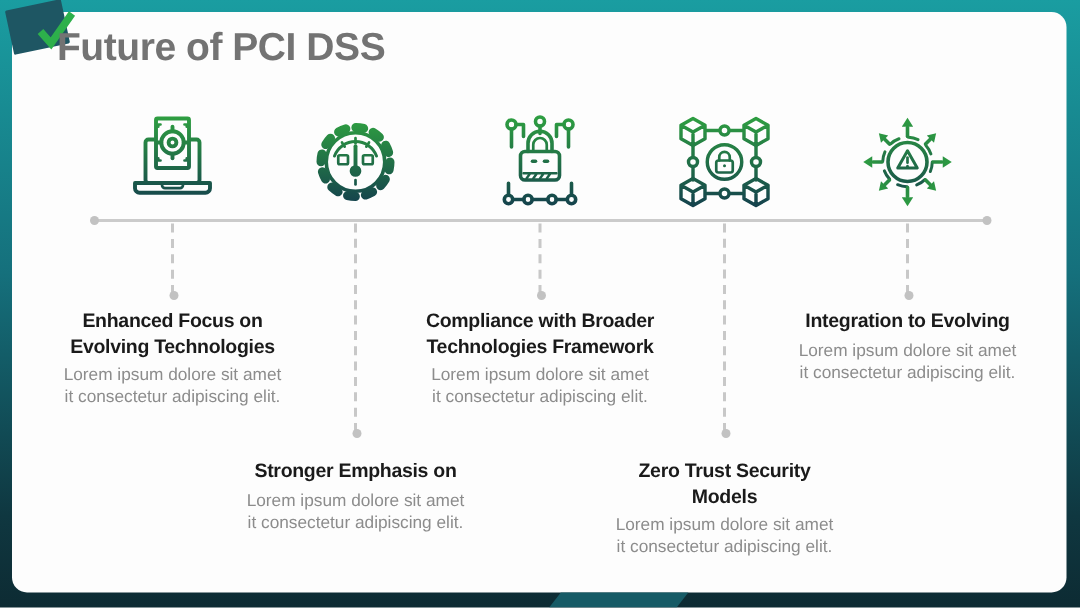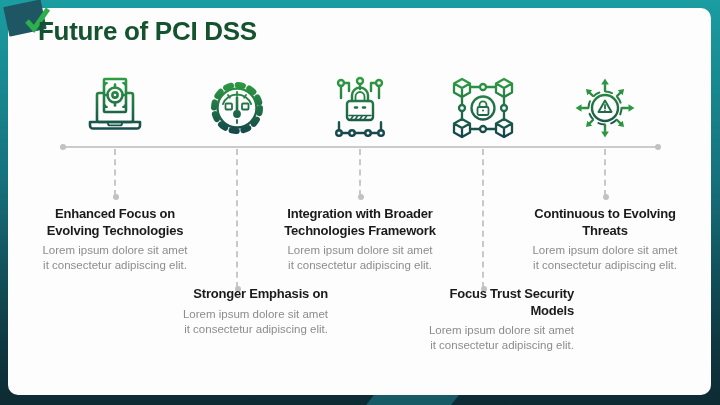--- a/index.html
+++ b/index.html
@@ -16,21 +16,21 @@
     position:absolute;left:370px;bottom:0;width:85px;height:10px;
     background:#17606B;transform:skewX(-38deg);opacity:.9;
   }
   .corner-shape{
     position:absolute;left:6px;top:3px;width:38px;height:30px;
     background:#1E5663;transform:rotate(-12deg);border-radius:1px;
   }
   .check{position:absolute;left:24px;top:6px;width:28px;height:28px;}
   .page-title{
     position:absolute;left:38px;top:16px;
-    font-size:26px;font-weight:700;color:#14532d;letter-spacing:-0.3px;
+    font-size:26px;font-weight:700;color:#737373;letter-spacing:-0.3px;
   }
   .tl-line{
     position:absolute;left:63px;top:146px;width:595px;height:2px;background:#CBCBCB;
   }
   .tl-dot{position:absolute;width:6px;height:6px;border-radius:50%;background:#C2C2C2;top:-2px;}
   .tl-dot.start{left:-3px;}
   .tl-dot.end{right:-3px;}
   .icon-box{position:absolute;top:74px;width:68px;height:68px;}
   .icon-box svg{width:68px;height:68px;display:block;}
   .connector{position:absolute;top:149px;width:0;border-left:2px dashed #C8C8C8;}
@@ -42,21 +42,21 @@
   .tblock{position:absolute;width:182px;text-align:center;}
   .tblock .hd{
     font-size:13px;font-weight:700;color:#1A1A1A;line-height:1.28;letter-spacing:-0.2px;
   }
   .tblock .hd span{display:block;}
   .tblock .bd{
     margin-top:4px;font-size:11.5px;color:#8C8C8C;line-height:1.32;
   }
   .tblock .bd span{display:block;}
   .row1{top:206px;}
-  .row2{top:286px;text-align:right;}
+  .row2{top:306px;}
 </style>
 </head>
 <body>
 
 <div class="panel"></div>
 <div class="bottom-accent"></div>
 <div class="corner-shape"></div>
 
 <svg class="check" viewBox="0 0 28 28">
   <polyline points="3,15 10,23 24,3" fill="none" stroke="#2DB04B" stroke-width="5"></polyline>
@@ -248,52 +248,51 @@
     <span>Evolving Technologies</span>
   </div>
   <div class="bd">
     <span>Lorem ipsum dolore sit amet</span>
     <span>it consectetur adipiscing elit.</span>
   </div>
 </div>
 
 <div class="tblock row1" style="left:269px">
   <div class="hd">
-    <span>Integration with Broader</span>
+    <span>Compliance with Broader</span>
     <span>Technologies Framework</span>
   </div>
   <div class="bd">
     <span>Lorem ipsum dolore sit amet</span>
     <span>it consectetur adipiscing elit.</span>
   </div>
 </div>
 
 <div class="tblock row1" style="left:514px">
   <div class="hd">
-    <span>Continuous to Evolving</span>
-    <span>Threats</span>
+    <span>Integration to Evolving</span>
   </div>
   <div class="bd">
     <span>Lorem ipsum dolore sit amet</span>
     <span>it consectetur adipiscing elit.</span>
   </div>
 </div>
 
 <div class="tblock row2" style="left:146px">
   <div class="hd">
     <span>Stronger Emphasis on</span>
   </div>
   <div class="bd">
     <span>Lorem ipsum dolore sit amet</span>
     <span>it consectetur adipiscing elit.</span>
   </div>
 </div>
 
 <div class="tblock row2" style="left:392px">
   <div class="hd">
-    <span>Focus Trust Security</span>
+    <span>Zero Trust Security</span>
     <span>Models</span>
   </div>
   <div class="bd">
     <span>Lorem ipsum dolore sit amet</span>
     <span>it consectetur adipiscing elit.</span>
   </div>
 </div>
 
 </body></html>

